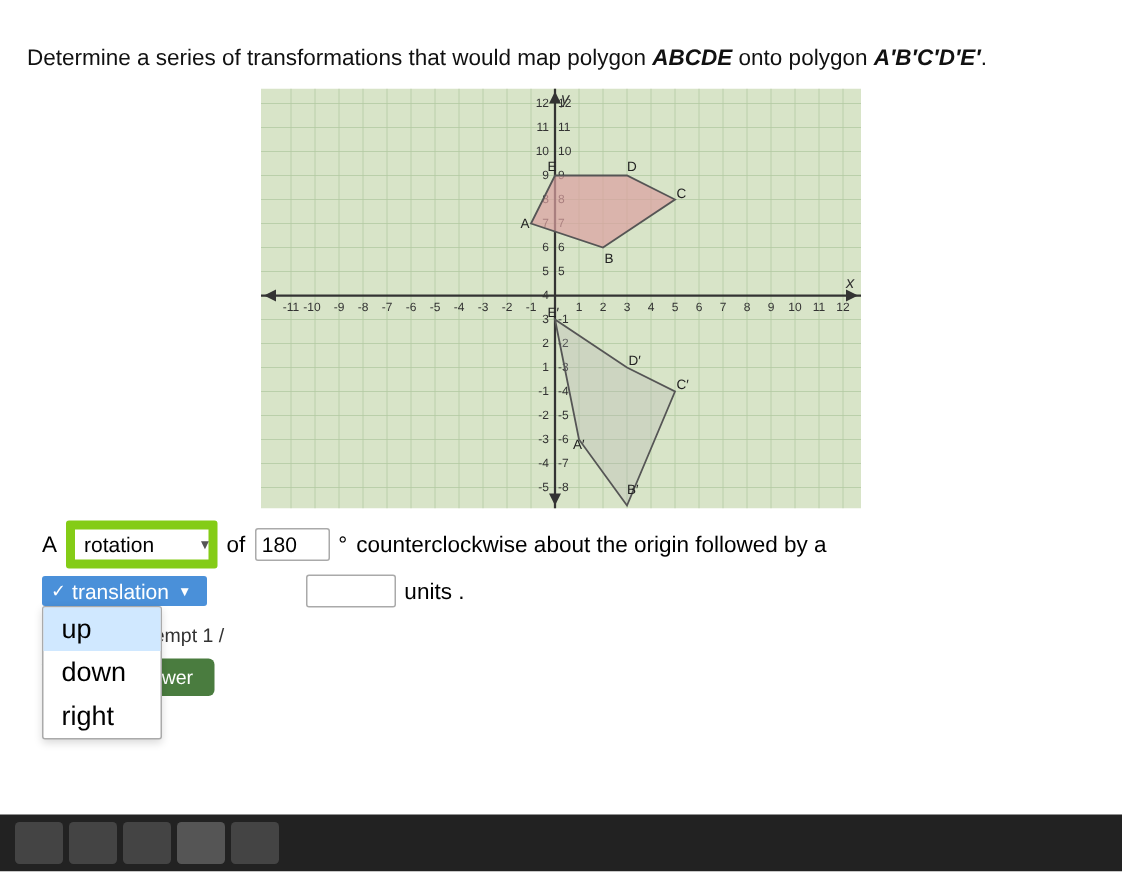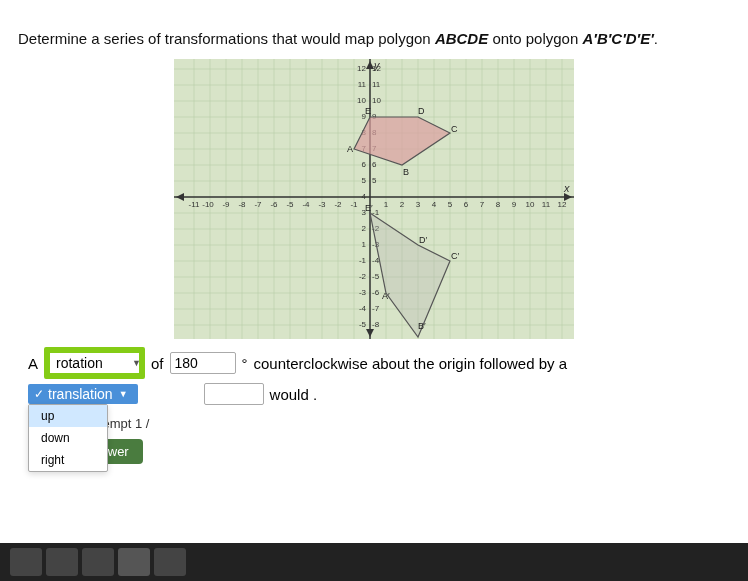--- a/index.html
+++ b/index.html
@@ -89,21 +89,21 @@
       top: 100%;
       background: #fff;
       border: 1px solid #aaa;
       border-radius: 2px;
       z-index: 100;
       min-width: 80px;
       box-shadow: 0 2px 6px rgba(0,0,0,0.15);
     }
     .dropdown-open .dropdown-item {
       padding: 4px 12px;
-      font-size: 12px;
+      font-size: 18px;
       cursor: pointer;
     }
     .dropdown-open .dropdown-item.highlighted {
       background: #d0e8ff;
     }
     .answer-row {
       display: flex;
       align-items: center;
       gap: 8px;
       margin-top: 10px;
@@ -327,21 +327,21 @@
       <span>A</span>
       <div class="dropdown-wrapper">
         <select class="dropdown-select">
           <option>rotation</option>
           <option>reflection</option>
           <option>translation</option>
           <option>dilation</option>
         </select>
       </div>
       <span>of</span>
-      <input type="text" class="text-input" style="width: 66px;" value="180">
+      <input type="text" class="text-input" style="width: 50px;" value="180">
       <span>°</span>
       <span>counterclockwise about the origin followed by a</span>
     </div>
 
     
     <div class="row2">
 
       <div style="position:relative; display:inline-block;">
         <div class="translation-selected">
           <span style="font-size:12px;">✓</span>
@@ -349,21 +349,21 @@
           <span style="font-size:9px; margin-left:2px;">▼</span>
         </div>
         
         <div class="dropdown-open">
           <div class="dropdown-item highlighted">up</div>
           <div class="dropdown-item">down</div>
           <div class="dropdown-item">right</div>
         </div>
       </div>
       <input type="text" class="text-input" value="" style="margin-left: 60px;">
-      <span>would .</span>
+      <span>units .</span>
     </div>
 
     
     <div class="answer-row">
       <span class="answer-label">Answer</span>
       <span class="attempt-label">Attempt 1 /</span>
     </div>
 
     
     <button class="submit-btn">Submit Answer</button>

